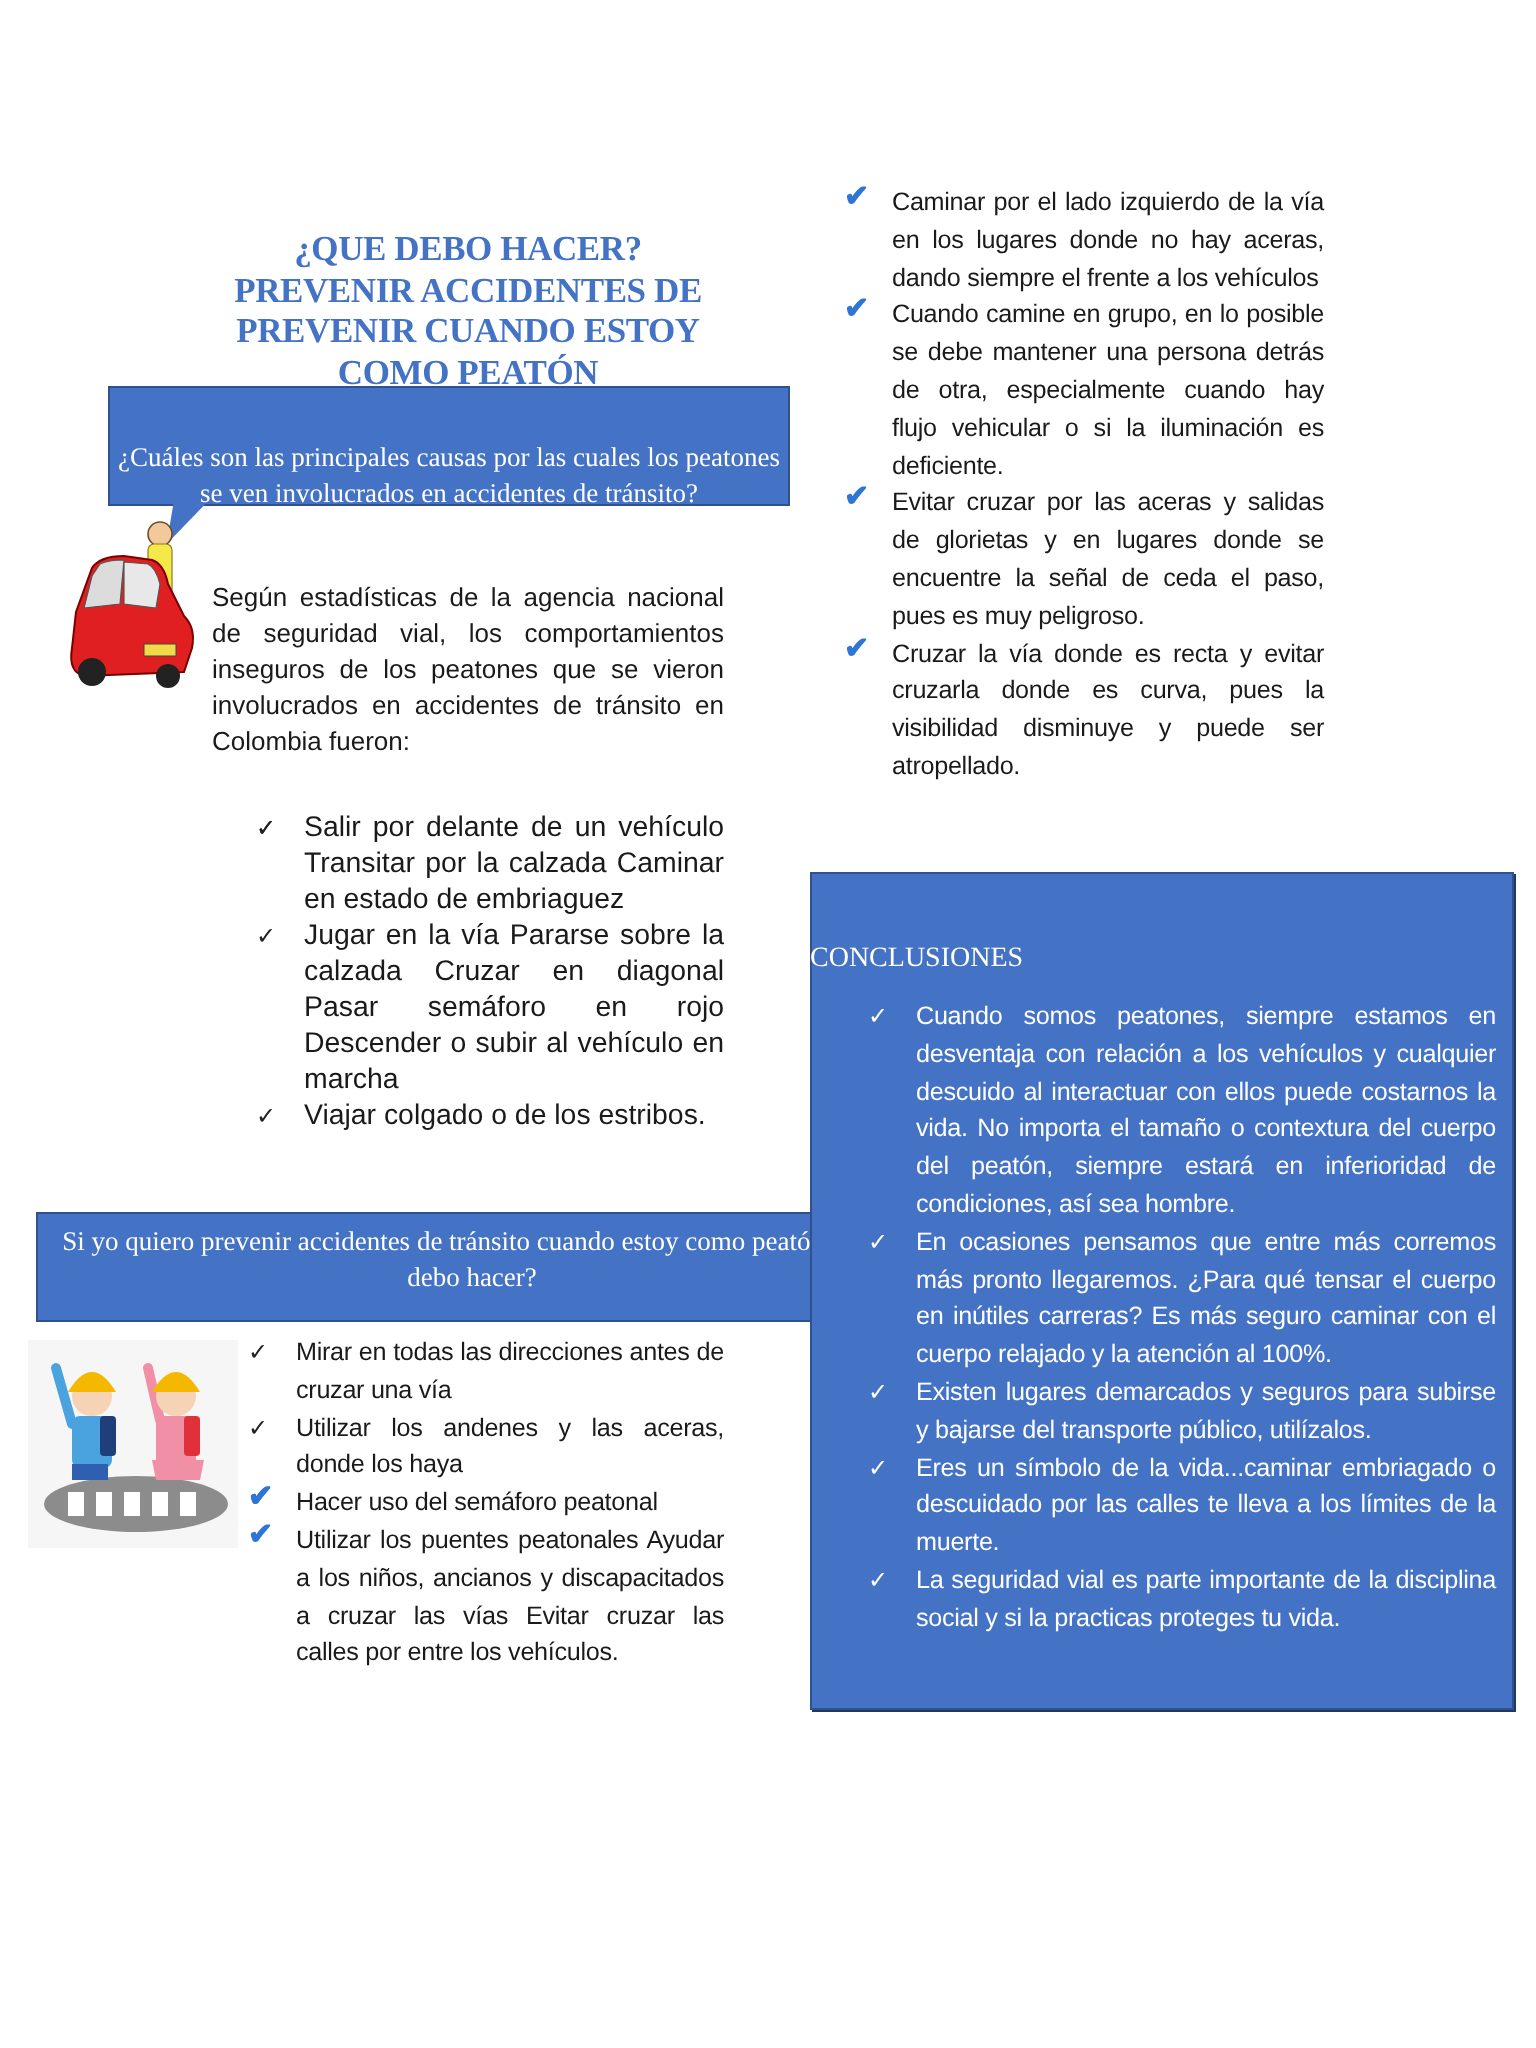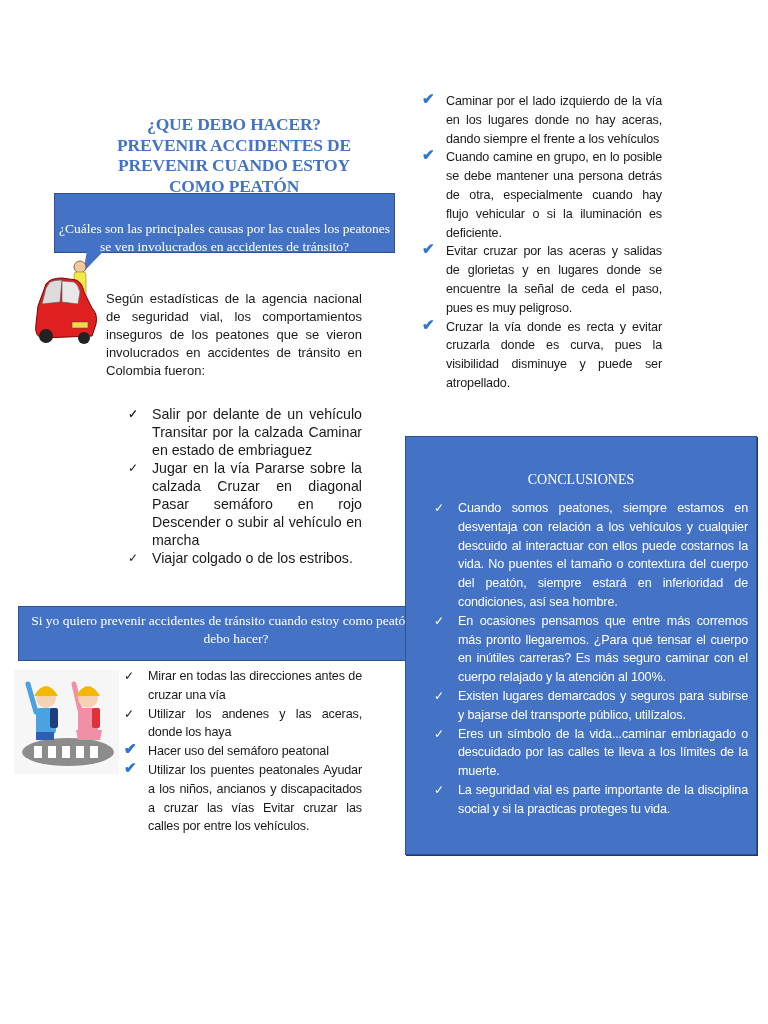--- a/index.html
+++ b/index.html
@@ -70,21 +70,21 @@
     .list-left { left: 122px; top: 667px; width: 240px; }
     .list-right { left: 420px; top: 92px; width: 242px; }
 
     
     .concl {
       left: 405px; top: 436px; width: 352px; height: 419px;
       background: #4472c4; border: 1px solid #2f528f;
       box-shadow: 1px 1px 0 #1f3864; box-sizing: border-box;
     }
     .concl-title {
-      left: 405px; top: 472px; width: 352px; text-align: center;
+      left: 405px; top: 472px; width: 352px; 
       font-family: "Liberation Serif", serif; color: #ffffff; font-size: 14px;
     }
     .list-concl {
       left: 432px; top: 499px; width: 316px; color: #ffffff;
     }
     .list-concl li .chk { color: #ffffff; font-size: 12px; }
 
     
     .img-car { left: 32px; top: 258px; width: 74px; height: 90px; }
     .img-kids { left: 14px; top: 670px; width: 105px; height: 104px; background: #f6f6f6; }
@@ -210,21 +210,21 @@
     <span class="chk blue">✔</span>
     <span> Cruzar la vía donde es recta y evitar cruzarla donde es curva, pues la visibilidad disminuye y puede ser atropellado.</span>
   </li>
 </ul>
 
 <div class="abs concl"></div>
 <div class="abs concl-title">CONCLUSIONES</div>
 <ul class="abs list-cal list-concl">
   <li>
     <span class="chk">✓</span>
-    <span>Cuando somos peatones, siempre estamos en desventaja con relación a los vehículos y cualquier descuido al interactuar con ellos puede costarnos la vida. No puentes el tamaño o contextura del cuerpo del peatón, siempre estará en inferioridad de condiciones, así sea hombre.</span>
+    <span>Cuando somos peatones, siempre estamos en desventaja con relación a los vehículos y cualquier descuido al interactuar con ellos puede costarnos la vida. No importa el tamaño o contextura del cuerpo del peatón, siempre estará en inferioridad de condiciones, así sea hombre.</span>
   </li>
   <li>
     <span class="chk">✓</span>
     <span>En ocasiones pensamos que entre más corremos más pronto llegaremos. ¿Para qué tensar el cuerpo en inútiles carreras? Es más seguro caminar con el cuerpo relajado y la atención al 100%.</span>
   </li>
   <li>
     <span class="chk">✓</span>
     <span>Existen lugares demarcados y seguros para subirse y bajarse del transporte público, utilízalos.</span>
   </li>
   <li>

